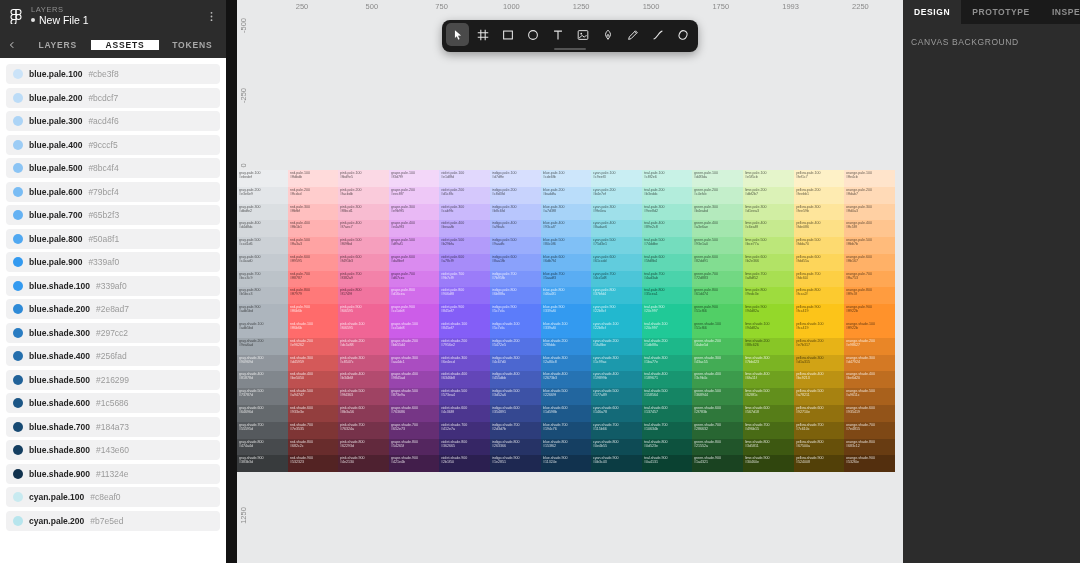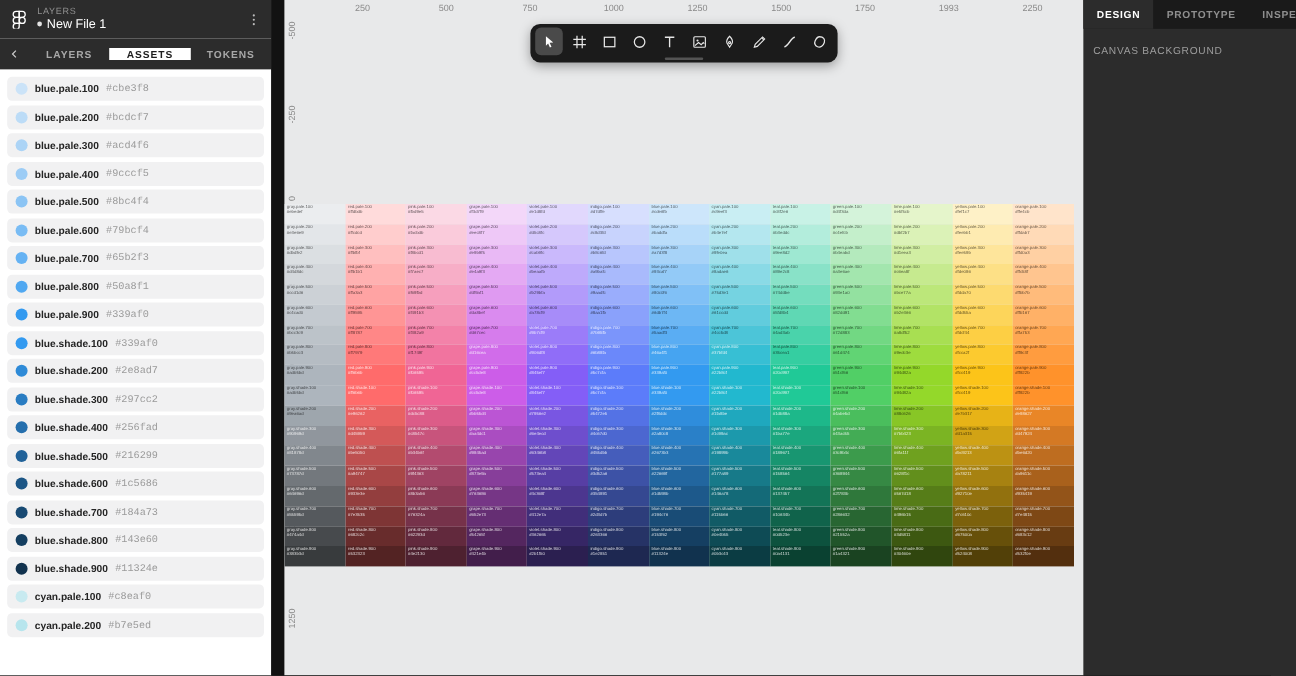--- a/index.html
+++ b/index.html
@@ -31,21 +31,21 @@
   .plugin-panel{flex:1;background:#fff;padding:6px;overflow:hidden;}
   .plugin-header{height:20px;border:1px solid #8fb5ef;border-radius:2px;display:flex;
                  align-items:center;gap:5px;padding:0 6px;font-size:9px;font-weight:bold;
                  color:#222;margin-bottom:5px;box-sizing:border-box;}
   .plugin-header svg{width:8px;height:8px;color:#555;}
   .token-list{display:flex;flex-direction:column;gap:3.5px;}
   .token-item{flex:0 0 20px;height:20px;background:#f1f1f2;border-radius:4px;display:flex;
               align-items:center;gap:6px;padding:0 7px;box-sizing:border-box;}
   .token-swatch{width:10px;height:10px;border-radius:50%;flex:0 0 auto;}
   .token-name{font-size:8.5px;font-weight:bold;color:#242424;}
-  .token-hex{font-size:8.5px;color:#9b9b9b;font-family:Liberation Mono, monospace;}
+  .token-hex{font-size:8.5px;color:#9b9b9b;}
 
   .divider-strip{position:absolute;left:226px;top:0;width:11px;height:563px;background:#121212;}
 
   
   .canvas{position:absolute;left:237px;top:0;width:666px;height:563px;background:#e8e9ea;overflow:hidden;}
   .ruler-x{position:absolute;top:0;left:0;right:0;height:13px;}
   .ruler-x .rlabel{position:absolute;top:2px;font-size:7.5px;color:#8a8a8a;transform:translateX(-50%);}
   .ruler-y{position:absolute;top:0;left:0;bottom:0;width:13px;}
   .ruler-y .rlabel{position:absolute;left:-9px;width:30px;text-align:center;font-size:7.5px;
                    color:#8a8a8a;transform:rotate(-90deg);}

